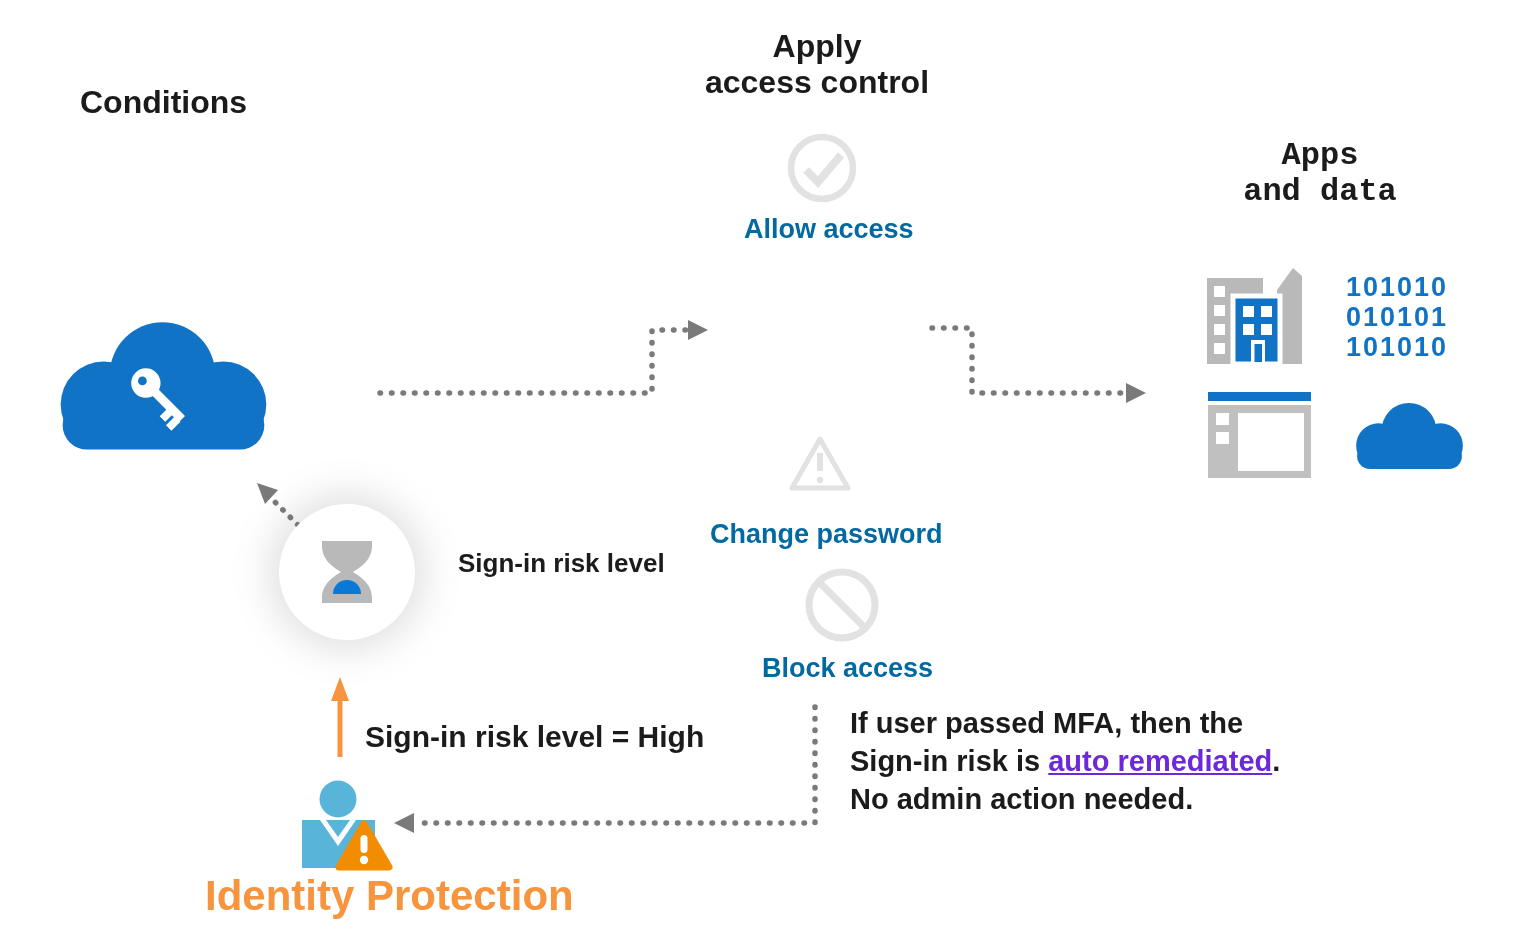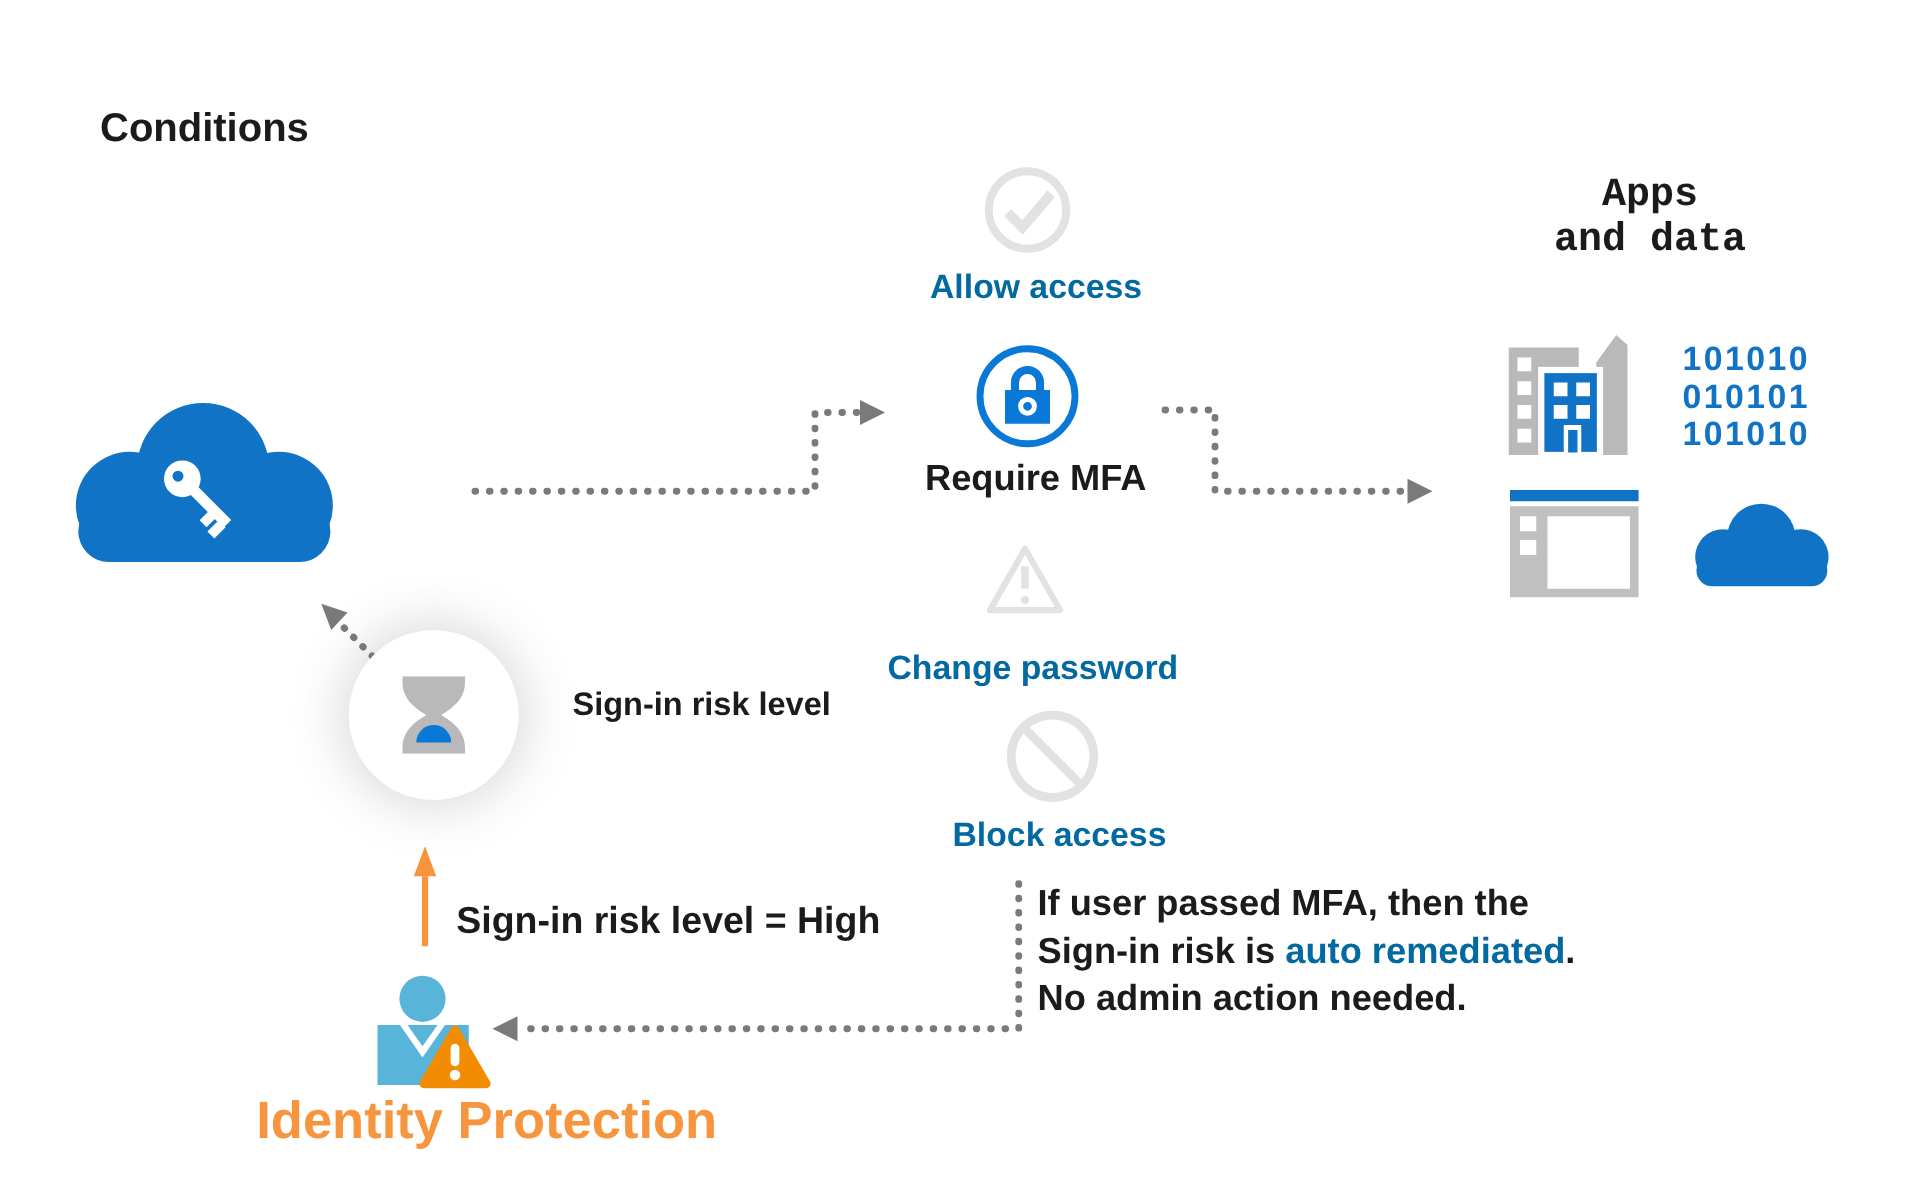--- a/index.html
+++ b/index.html
@@ -9,21 +9,21 @@
   }
   .abs{position:absolute;}
   .heading{font-size:32px;font-weight:700;line-height:37px;color:#1b1b1b;}
   .center{text-align:center;}
   .option-label{font-size:27px;font-weight:700;text-align:center;white-space:nowrap;}
   .inactive .option-label{color:#0369a1;}
   .selected .option-label{color:#1b1b1b;font-weight:600;}
   .risk-text{font-size:26px;font-weight:600;line-height:30px;color:#1b1b1b;white-space:nowrap;}
   .signal-text{font-size:30px;font-weight:600;color:#1b1b1b;white-space:nowrap;}
   .note-text{font-size:29px;font-weight:600;line-height:38px;color:#1b1b1b;white-space:nowrap;}
-  .note-highlight{color:#0369a1;}
+  .note-highlight{color:#6d28d9;text-decoration:underline;}
   .ip-label{font-size:42px;font-weight:700;color:#f7953e;white-space:nowrap;}
   .binary{font-size:27px;font-weight:700;letter-spacing:2px;line-height:30px;color:#1173c5;white-space:nowrap;}
   .hourglass-badge{
     width:136px;height:136px;border-radius:50%;background:#fff;
     box-shadow:0 0 38px 8px rgba(100,100,100,0.22);
     display:flex;align-items:center;justify-content:center;
   }
   svg{display:block;}
   #connectors{pointer-events:none;}
 </style>
@@ -45,20 +45,24 @@
 
     <path d="M815,707 V823 H414" fill="none" stroke="#7a7a7a" stroke-width="5.5" stroke-linecap="round" stroke-dasharray="0.5 11"></path>
     <polygon points="414,813 394,823 414,833" fill="#7a7a7a"></polygon>
 
     <line x1="340" y1="757" x2="340" y2="701" stroke="#f7953e" stroke-width="5"></line>
     <polygon points="340,677 331,701 349,701" fill="#f7953e"></polygon>
   </svg>
 
   <div class="abs heading" style="left:80px;top:84px;">Conditions</div>
 
+  <div class="abs heading center" style="left:667px;top:28px;width:300px;line-height:36px;">
+    <div>Apply</div>
+    <div>access control</div>
+  </div>
 
   <div class="abs heading center" style="left:1220px;top:138px;width:200px;line-height:36px;font-family:Liberation Mono, monospace;">
     <div>Apps</div>
     <div>and data</div>
   </div>
 
   <svg class="abs" style="left:45px;top:313px;" width="235" height="142" viewBox="0 0 240 142">
     <g fill="#1173c5">
       <circle cx="60" cy="92" r="44"></circle>
       <circle cx="120" cy="62" r="54"></circle>
@@ -75,29 +79,20 @@
   </svg>
 
   <div class="abs inactive" style="left:744px;top:130px;width:156px;">
     <svg style="margin:0 auto;" width="76" height="76" viewBox="0 0 76 76">
       <circle cx="38" cy="38" r="31" fill="none" stroke="#e2e2e2" stroke-width="6.5"></circle>
       <path d="M22,40 L34,52 L57,25" fill="none" stroke="#e2e2e2" stroke-width="8"></path>
     </svg>
     <div class="option-label" style="margin-top:8px;">Allow access</div>
   </div>
 
-  <div class="abs selected" style="left:740px;top:274px;width:164px;">
-    <svg style="margin:0 auto;" width="86" height="86" viewBox="0 0 86 86">
-      <circle cx="43" cy="43" r="38" fill="#ffffff" stroke="#0a78d6" stroke-width="5.5"></circle>
-      <path d="M33,40 v-8 a10,10 0 0 1 20,0 v8" fill="none" stroke="#0a78d6" stroke-width="6.5"></path>
-      <rect x="25" y="38" width="36" height="27" fill="#0a78d6"></rect>
-      <circle cx="43" cy="51" r="5.5" fill="none" stroke="#ffffff" stroke-width="4"></circle>
-    </svg>
-    <div class="option-label" style="margin-top:7px;font-size:29px;">Require MFA</div>
-  </div>
 
   <div class="abs inactive" style="left:710px;top:434px;width:220px;">
     <svg style="margin:0 auto;" width="66" height="60" viewBox="0 0 66 60">
       <path d="M33,5 L61,54 H5 Z" fill="none" stroke="#e2e2e2" stroke-width="5" stroke-linejoin="round"></path>
       <line x1="33" y1="19" x2="33" y2="37" stroke="#e2e2e2" stroke-width="6"></line>
       <circle cx="33" cy="46" r="3.2" fill="#e2e2e2"></circle>
     </svg>
     <div class="option-label" style="margin-top:25px;">Change password</div>
   </div>
 
@@ -172,19 +167,19 @@
     <polygon points="28,42 40,59 52,42" fill="#59b4d9"></polygon>
     <g>
       <path d="M66,46 L91,89 H41 Z" fill="#f28c00" stroke="#f28c00" stroke-width="7" stroke-linejoin="round"></path>
       <rect x="62.5" y="57" width="7" height="18" rx="3.5" fill="#ffffff"></rect>
       <circle cx="66" cy="82" r="4.2" fill="#ffffff"></circle>
     </g>
   </svg>
 
   <div class="abs ip-label" style="left:205px;top:872px;">Identity Protection</div>
 
-  <div class="abs note-text" style="left:830px;top:704px;">
+  <div class="abs note-text" style="left:850px;top:704px;">
     <div>If user passed MFA, then the</div>
     <div><span>Sign-in risk is </span><span class="note-highlight">auto remediated</span><span>.</span></div>
     <div>No admin action needed.</div>
   </div>
 
 </div>
 
 </body></html>

